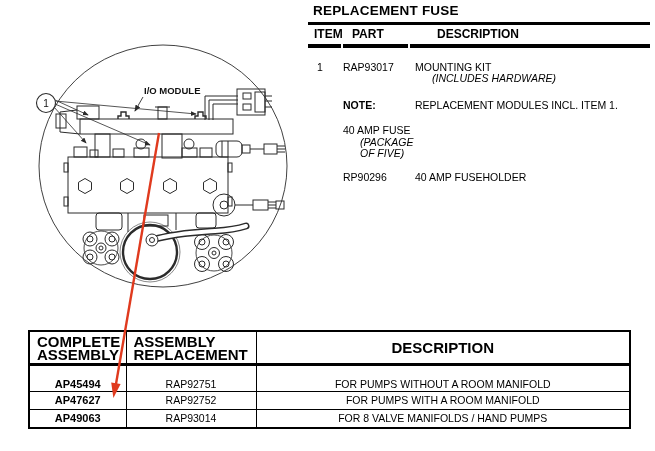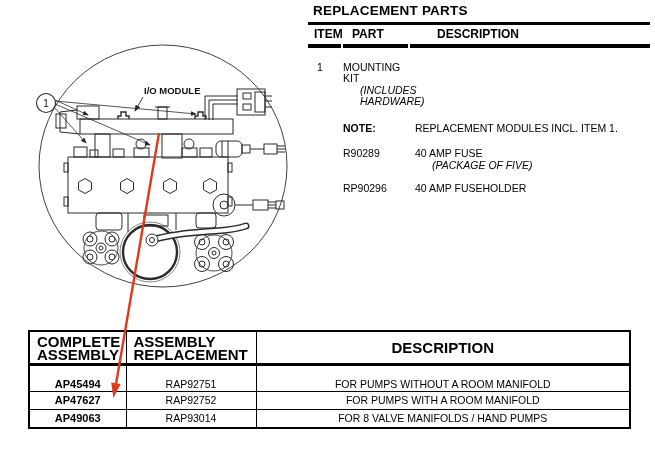--- a/index.html
+++ b/index.html
@@ -38,50 +38,50 @@
 
   
   .overlay{position:absolute;left:0;top:0;z-index:10;pointer-events:none;}
 </style>
 </head>
 <body>
 
 <div class="page">
 
   <div class="pp">
-    <div class="pp-title">REPLACEMENT PARTS</div>
+    <div class="pp-title">REPLACEMENT FUSE</div>
     <div class="pp-rule1"></div>
     <div class="pp-head">
       <div>ITEM</div>
       <div>PART</div>
       <div>DESCRIPTION</div>
     </div>
     <div class="pp-rule2">
       <span class="notch" style="left:33px"></span>
       <span class="notch" style="left:100px"></span>
     </div>
 
     <div class="pp-rows">
       <div class="pp-row r1">
         <div class="pp-item">1</div>
+        <div class="pp-part">RAP93017</div>
         <div class="pp-desc">
           <div>MOUNTING KIT</div>
           <div class="pp-note">(INCLUDES HARDWARE)</div>
         </div>
       </div>
       <div class="pp-row r2">
         <div class="pp-item"></div>
         <div class="pp-part">NOTE:</div>
         <div class="pp-desc">
           <div>REPLACEMENT MODULES INCL. ITEM 1.</div>
         </div>
       </div>
       <div class="pp-row r3">
         <div class="pp-item"></div>
-        <div class="pp-part">R90289</div>
         <div class="pp-desc">
           <div>40 AMP FUSE</div>
           <div class="pp-note">(PACKAGE OF FIVE)</div>
         </div>
       </div>
       <div class="pp-row r4">
         <div class="pp-item"></div>
         <div class="pp-part">RP90296</div>
         <div class="pp-desc">
           <div>40 AMP FUSEHOLDER</div>

